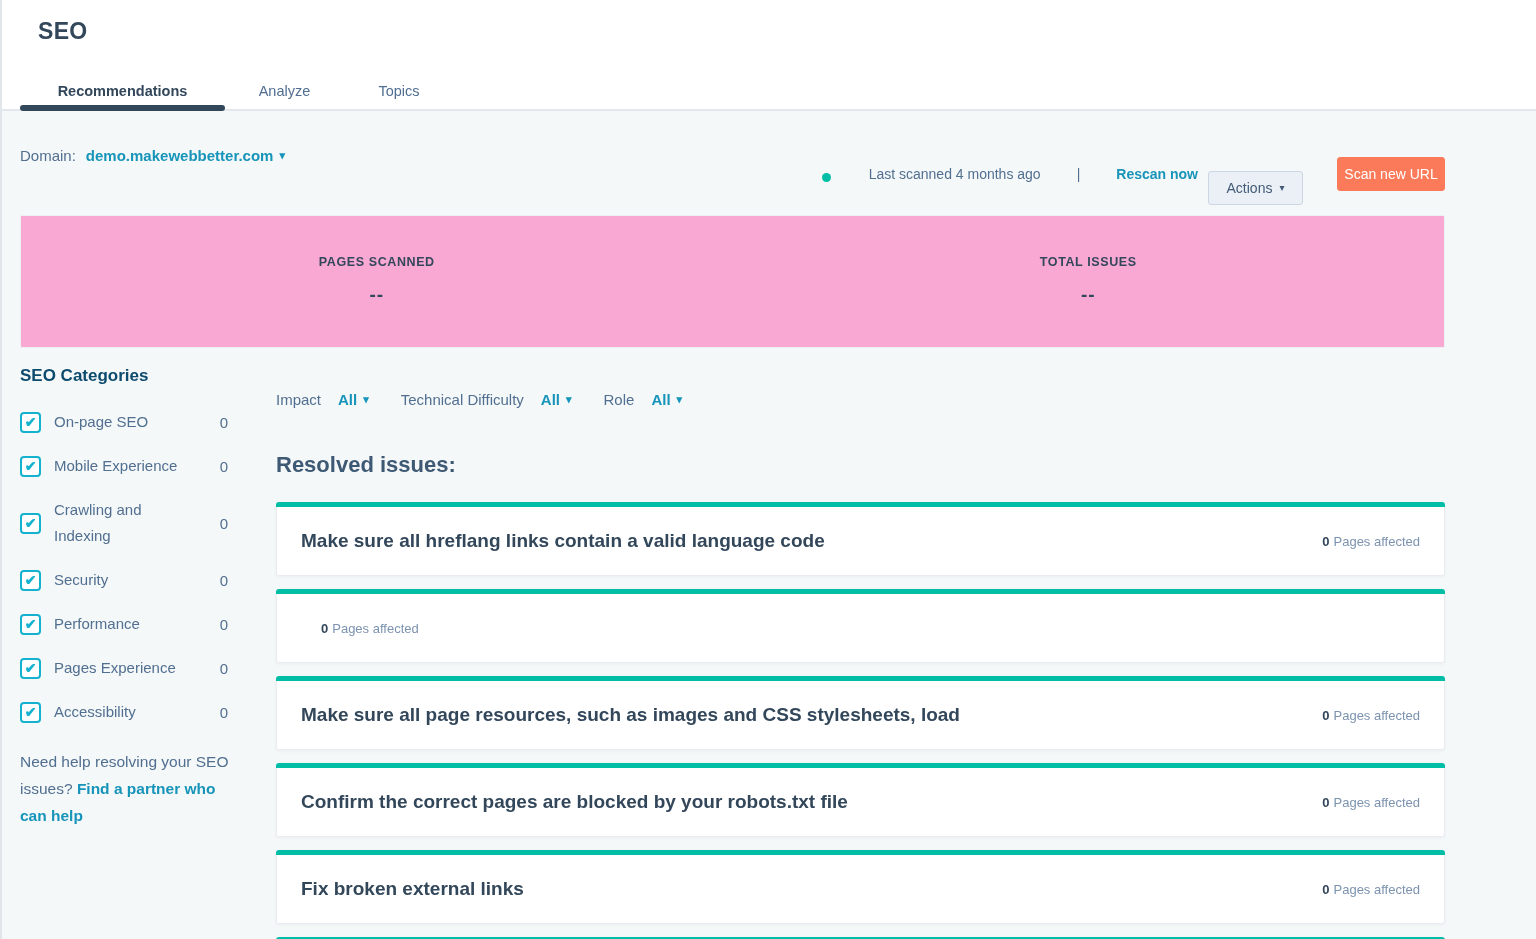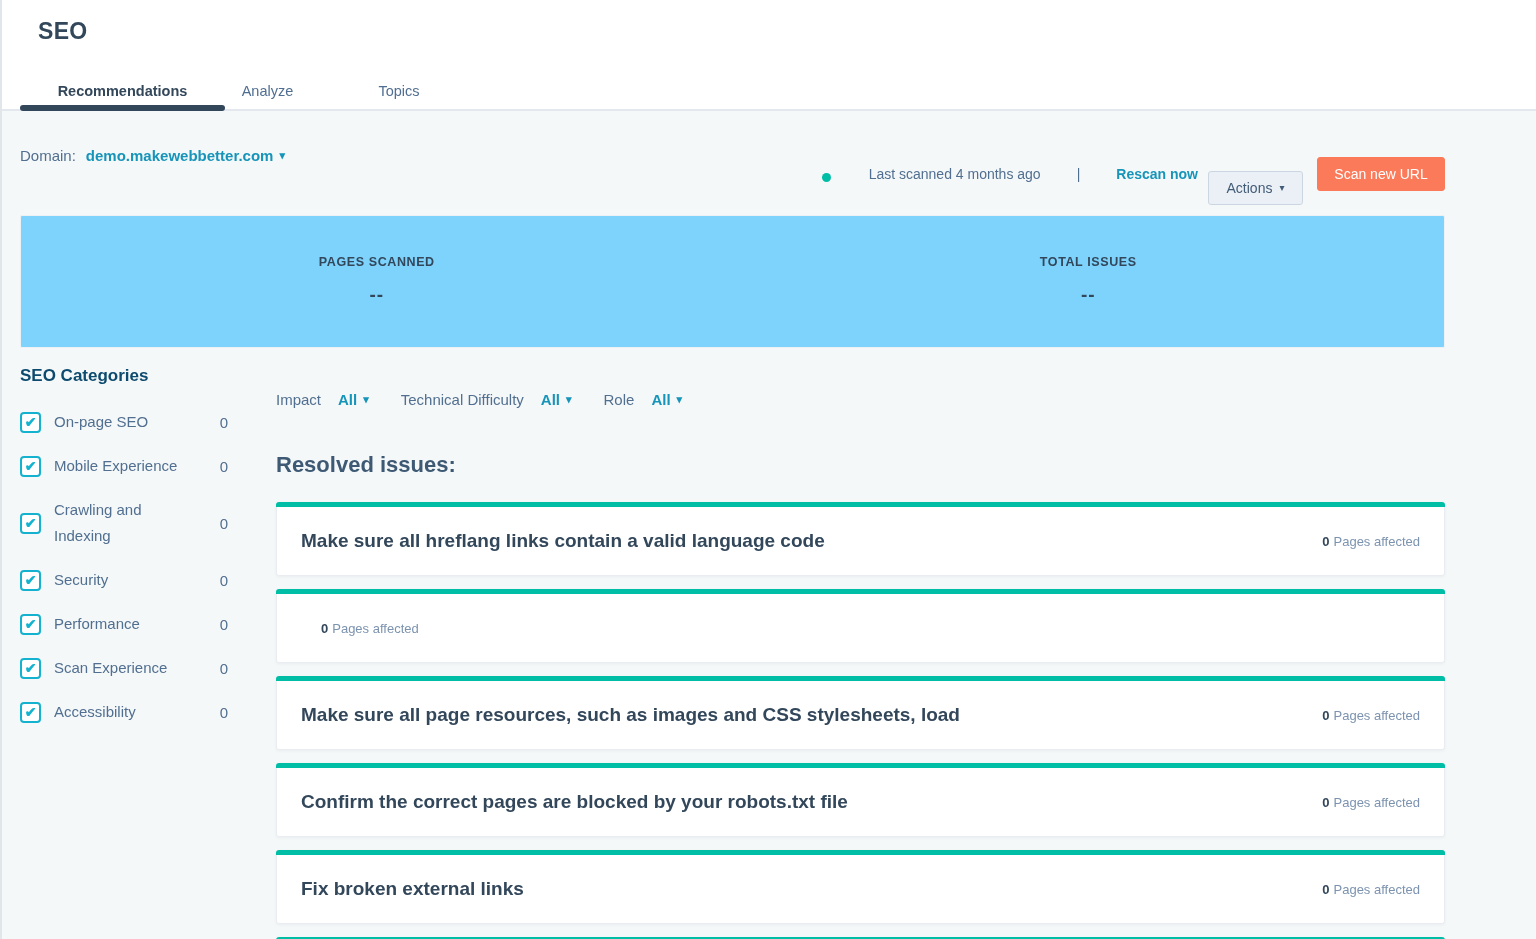--- a/index.html
+++ b/index.html
@@ -11,43 +11,43 @@
   }
 
   
   .header { position:absolute; left:0; top:0; width:1536px; height:111px; background:#ffffff; }
   .page-title { position:absolute; left:18px; top:18px; font-size:23px; font-weight:bold; color:#33475b; letter-spacing:.3px;margin-left:18px; }
   .tabs { position:absolute; left:0; top:70px; height:41px; width:1536px; }
   .tab { position:absolute; top:0; height:41px; display:flex; align-items:center; justify-content:center;
          font-size:14.5px; color:#506e91; cursor:pointer; }
   .tab.active { color:#33475b; font-weight:bold; }
   .tab-1 { left:18px;  width:205px; }
-  .tab-2 { left:206px; width:119px; }
+  .tab-2 { left:223px; width:119px; }
   .tab-3 { left:342px; width:110px; }
   .tabs-divider { position:absolute; left:0; top:109px; width:1536px; height:2px; background:#e3e8ee; }
   .active-underline { position:absolute; left:18px; top:105px; width:205px; height:6px; background:#33475b; border-radius:3px; }
 
   
   .content { position:absolute; left:0; top:111px; width:1536px; height:828px; background:#f5f8f9; }
 
   
   .domain-row { position:absolute; left:18px; top:36px; font-size:15px; color:#516f90; display:flex; align-items:flex-end; }
   .domain-link { margin-left:10px; color:#1694b9; font-weight:bold; cursor:pointer; display:flex; align-items:center; }
   .caret { font-size:11px; margin-left:6px; line-height:1; }
   .scan-meta { position:absolute; top:55px; right:340px; display:flex; align-items:flex-end; font-size:14px; color:#516f90; white-space:nowrap;gap:28px; }
   .scan-dot { width:9px; height:9px; border-radius:50%; background:#00bda5; margin-right:10px; }
   .pipe { margin:0 8px; color:#516f90; }
   .rescan-link { color:#1694b9; font-weight:bold; cursor:pointer; }
   .btn { display:flex; align-items:center; justify-content:center; border-radius:3px; font-size:14px; cursor:pointer; height:34px; }
   .btn-actions { position:absolute; top:60px; right:235px; width:95px; background:#eaf0f6; border:1px solid #cbd6e2; color:#425b76; }
   .btn-actions .caret { margin-left:7px; font-size:10px; }
-  .btn-scan { position:absolute; top:46px; right:93px; width:128px; background:#fb7a5a; border:1px solid #fb7a5a; color:#ffffff;text-align:right; }
-
-  
-  .stats-card { position:absolute; left:18px; top:104px; width:1425px; height:133px; background:#7dd3fc;
+  .btn-scan { position:absolute; top:46px; right:93px; width:108px; background:#fb7a5a; border:1px solid #fb7a5a; color:#ffffff;text-align:right; }
+
+  
+  .stats-card { position:absolute; left:18px; top:104px; width:1425px; height:133px; background:#f9a8d4;
                 border:1px solid #eef1f4; border-radius:2px; display:flex; }
   .stat { flex:1; display:flex; flex-direction:column; align-items:center; padding-top:39px; }
   .stat-label { font-size:12.5px; font-weight:bold; letter-spacing:.6px; color:#33475b; }
   .stat-value { margin-top:15px; font-size:19px; font-weight:bold; color:#33475b; letter-spacing:1px; }
 
   
   .sidebar { position:absolute; left:18px; top:255px; width:240px; }
   .sidebar-heading { font-size:17px; font-weight:bold; color:#0c4a6e; }
   .cat-list { margin-top:23px; display:flex; flex-direction:column; }
   .cat-row { display:flex; align-items:center; width:208px; min-height:24px; margin-bottom:18px; cursor:pointer; }
@@ -175,34 +175,37 @@
               <span class="tick">✔</span>
             </span>
           <span class="cat-label">Performance</span>
           <span class="cat-count">0</span>
         </div>
 
         <div class="cat-row">
           <span class="checkbox">
               <span class="tick">✔</span>
             </span>
-          <span class="cat-label">Scan Experience</span>
+          <span class="cat-label">Pages Experience</span>
           <span class="cat-count">0</span>
         </div>
 
         <div class="cat-row">
           <span class="checkbox">
               <span class="tick">✔</span>
             </span>
           <span class="cat-label">Accessibility</span>
           <span class="cat-count">0</span>
         </div>
 
       </div>
 
+      <div class="help-text">
+        <span>Need help resolving your SEO issues? </span><span class="help-link">Find a partner who can help</span>
+      </div>
     </div>
 
     <div class="main">
 
       <div class="filters">
         <div class="filter">
           <span>Impact</span>
           <span class="filter-value">
             <span>All</span>
             <span class="caret">▾</span>

